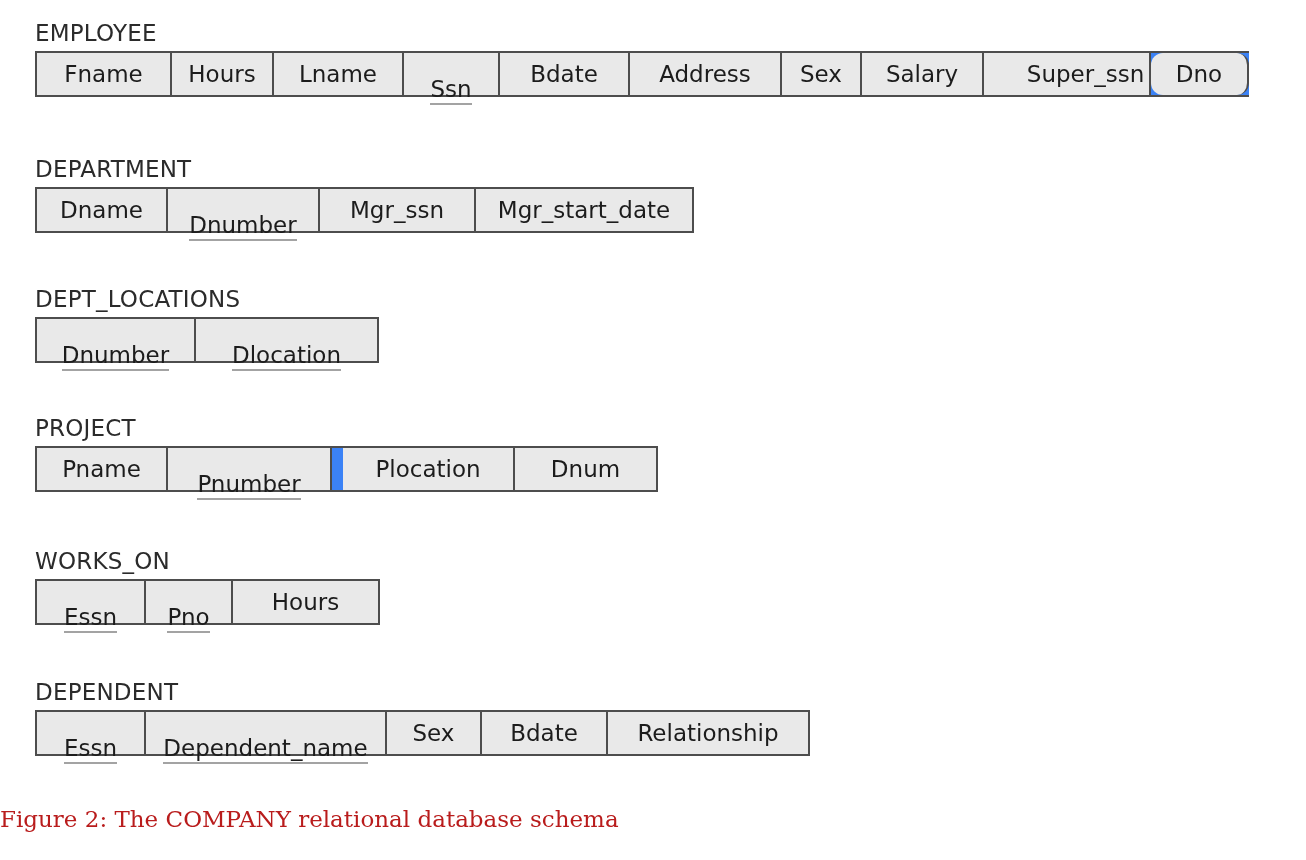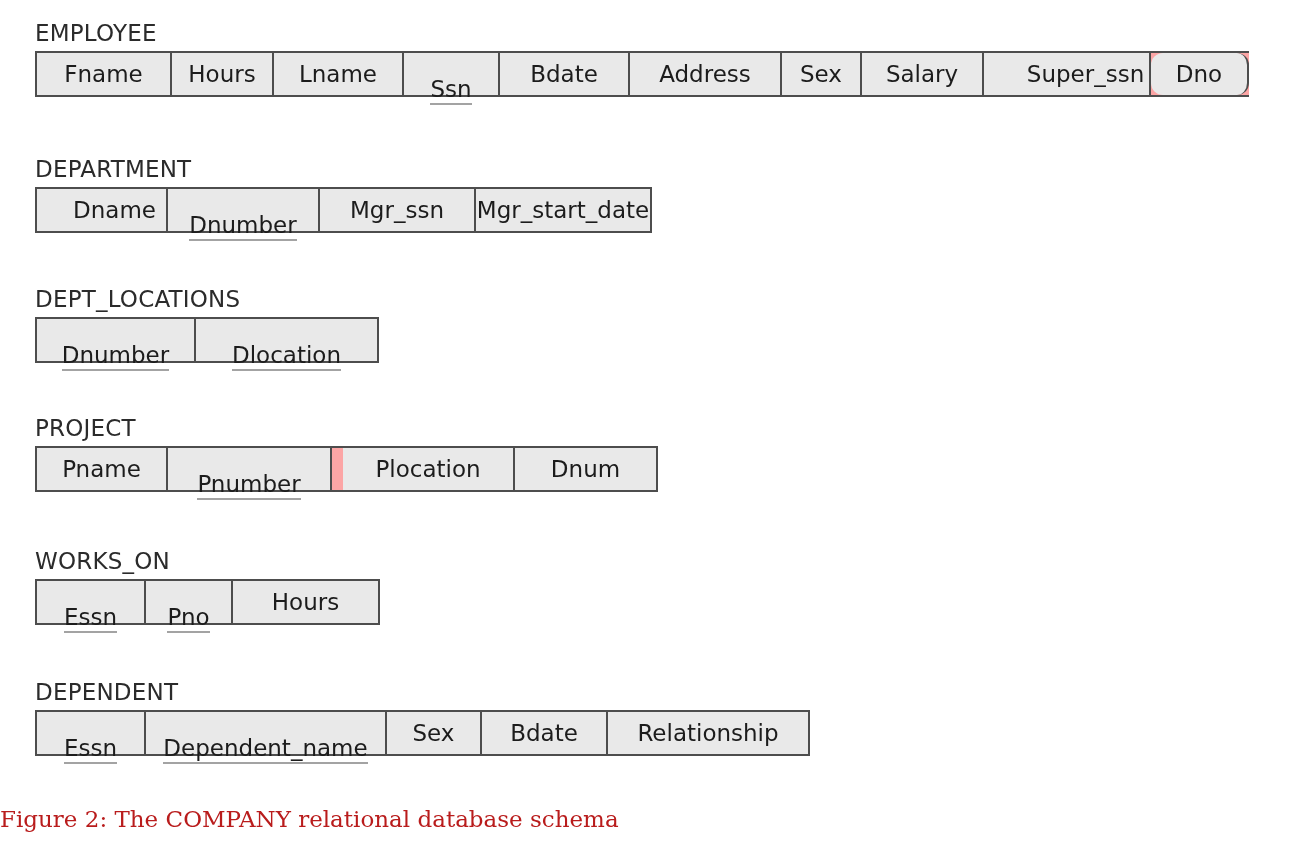--- a/index.html
+++ b/index.html
@@ -30,21 +30,21 @@
     color: #2b2b2b;
     letter-spacing: 0.2px;
     line-height: 26px;
     margin-bottom: 5px;
     white-space: nowrap;
   }
   .attr-row {
     display: flex;
     border: 2px solid #4d4d4d;
     border-right: none;
-    background: #fca5a5;
+    background: #3b82f6;
     box-sizing: border-box;
     width: max-content;
   }
   .attr-cell {
     border-right: 2px solid #4d4d4d;
     background: #e9e9e9;
     box-sizing: border-box;
     height: 42px;
     display: flex;
     align-items: center;
@@ -111,30 +111,30 @@
           <span class="attr-label">Super_ssn</span>
         </div>
         <div class="attr-cell" style="width: 98px; border-radius: 12px;">
           <span class="attr-label">Dno</span>
         </div>
       </div>
     </div>
     <div class="relation" style="top: 156px;">
       <div class="relation-name">DEPARTMENT</div>
       <div class="attr-row">
-        <div class="attr-cell" style="width: 131px; justify-content: flex-end;">
+        <div class="attr-cell" style="width: 131px;">
           <span class="attr-label">Dname</span>
         </div>
         <div class="attr-cell" style="width: 152px;">
           <span class="attr-label pk">Dnumber</span>
         </div>
         <div class="attr-cell" style="width: 156px;">
           <span class="attr-label">Mgr_ssn</span>
         </div>
-        <div class="attr-cell" style="width: 176px;">
+        <div class="attr-cell" style="width: 218px;">
           <span class="attr-label">Mgr_start_date</span>
         </div>
       </div>
     </div>
     <div class="relation" style="top: 286px;">
       <div class="relation-name">DEPT_LOCATIONS</div>
       <div class="attr-row">
         <div class="attr-cell" style="width: 159px;">
           <span class="attr-label pk">Dnumber</span>
         </div>

